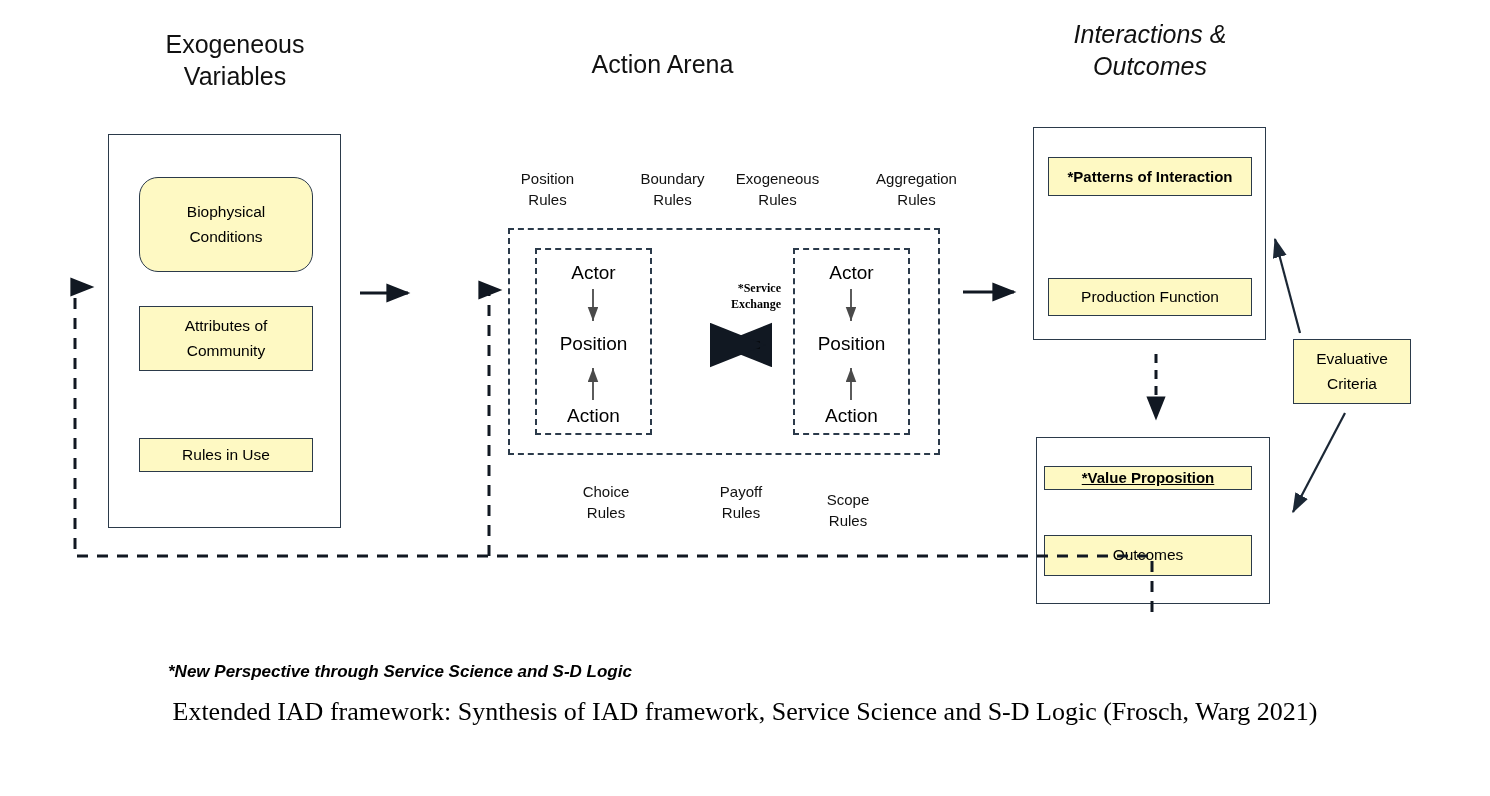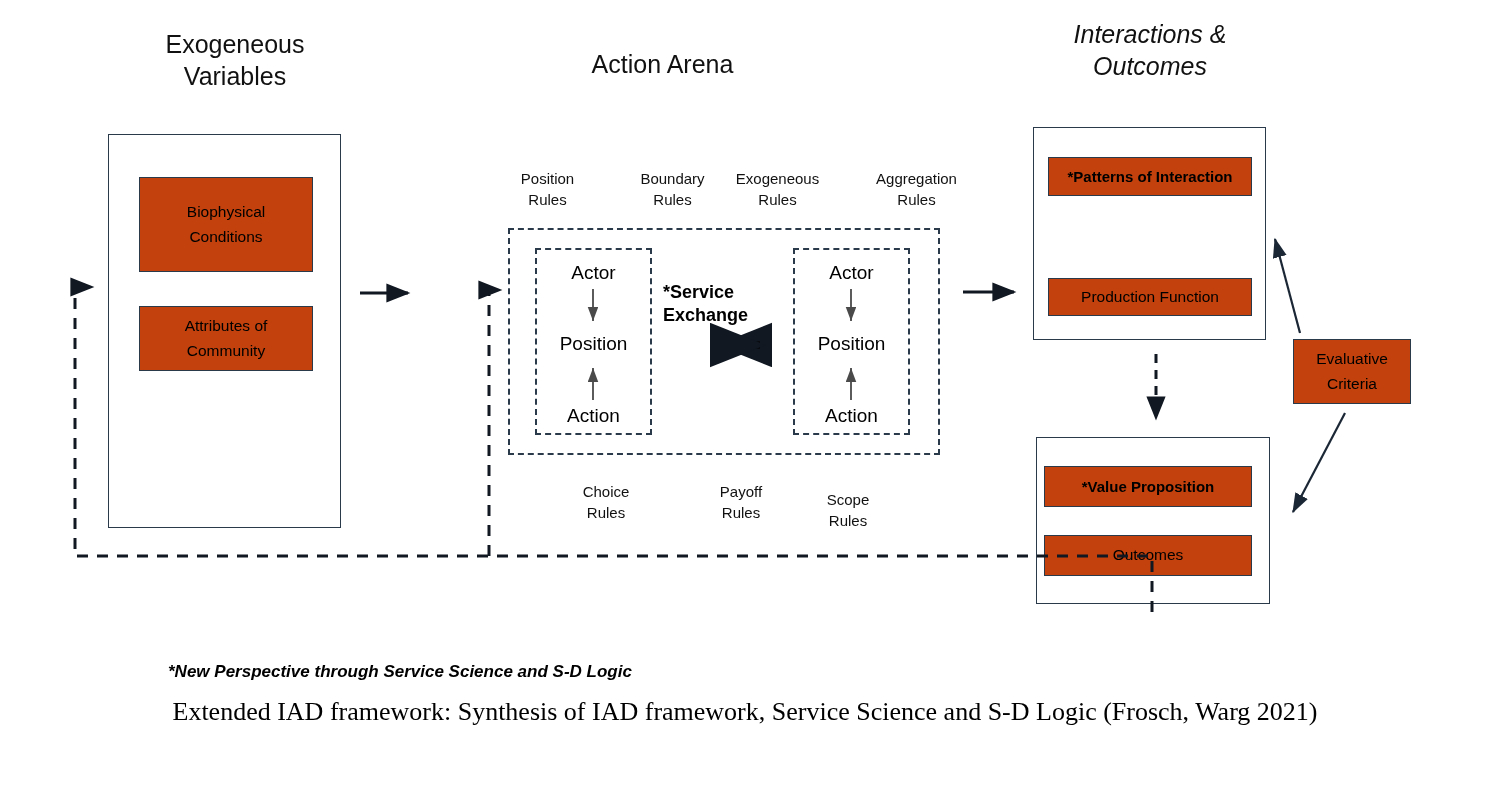--- a/index.html
+++ b/index.html
@@ -26,21 +26,21 @@
 
   .panel {
     position: absolute;
     border: 1.6px solid #2b3a4a;
     background: #fff;
     box-sizing: border-box;
   }
   .cell {
     position: absolute;
     border: 1.6px solid #2b3a4a;
-    background: #c2410c;
+    background: #fef9c3;
     box-sizing: border-box;
     display: flex;
     align-items: center;
     justify-content: center;
     text-align: center;
     font-size: 15.5px;
     line-height: 1.55;
     white-space: pre-line;
     color: #000;
   }
@@ -65,26 +65,27 @@
   .node {
     position: absolute;
     text-align: center;
     font-size: 19px;
     color: #000;
     white-space: nowrap;
   }
 
   .svc {
     position: absolute;
-    text-align: left;
+    text-align: right;
     font-weight: bold;
-    font-size: 18px;
+    font-size: 12px;
     line-height: 1.3;
     white-space: pre-line;
     color: #000;
+    font-family: Liberation Serif, serif;
   }
 
   .footnote {
     position: absolute;
     font-weight: bold;
     font-style: italic;
     font-size: 17px;
     color: #000;
     white-space: nowrap;
   }
@@ -115,26 +116,27 @@
   <div class="col-title" style="left:115px; top:28px; width:240px;">Exogeneous
 Variables</div>
 
   <div class="col-title" style="left:555px; top:48px; width:215px;">Action Arena</div>
 
   <div class="col-title" style="left:1030px; top:18px; width:240px;font-style:italic;">Interactions &amp;
 Outcomes</div>
 
   <div class="panel" style="left:108px; top:134px; width:233px; height:394px;"></div>
 
-  <div class="cell" style="left:139px; top:177px; width:174px; height:95px;">Biophysical
+  <div class="cell" style="left:139px; top:177px; width:174px; height:95px;border-radius:19px;">Biophysical
 Conditions</div>
 
   <div class="cell" style="left:139px; top:306px; width:174px; height:65px;">Attributes of
 Community</div>
 
+  <div class="cell" style="left:139px; top:438px; width:174px; height:34px;">Rules in Use</div>
 
   <div class="label" style="left:500px; top:168px; width:95px;">Position
 Rules</div>
   <div class="label" style="left:625px; top:168px; width:95px;">Boundary
 Rules</div>
   <div class="label" style="left:730px; top:168px; width:95px;">Exogeneous
 Rules</div>
   <div class="label" style="left:868px; top:168px; width:97px;">Aggregation
 Rules</div>
 
@@ -161,21 +163,21 @@
   <div class="label" style="left:802px; top:489px; width:92px;">Scope
 Rules</div>
 
   <div class="panel" style="left:1033px; top:127px; width:233px; height:213px;"></div>
 
   <div class="cell bold" style="left:1048px; top:157px; width:204px; height:39px;">*Patterns of Interaction</div>
   <div class="cell" style="left:1048px; top:278px; width:204px; height:38px;">Production Function</div>
 
   <div class="panel" style="left:1036px; top:437px; width:234px; height:167px;"></div>
 
-  <div class="cell bold" style="left:1044px; top:466px; width:208px; height:41px;">*Value Proposition</div>
+  <div class="cell bold" style="left:1044px; top:466px; width:208px; height:24px;text-decoration:underline;">*Value Proposition</div>
   <div class="cell" style="left:1044px; top:535px; width:208px; height:41px;">Outcomes</div>
 
   <div class="cell" style="left:1293px; top:339px; width:118px; height:65px;">Evaluative
 Criteria</div>
 
   <svg class="overlay" viewBox="0 0 1490 796" xmlns="http://www.w3.org/2000/svg">
     <defs>
       <marker id="ah" markerWidth="9" markerHeight="9" refX="7.2" refY="3.2" orient="auto" markerUnits="strokeWidth">
         <path d="M0,0 L8,3.2 L0,6.4 z" fill="#111822"></path>
       </marker>

